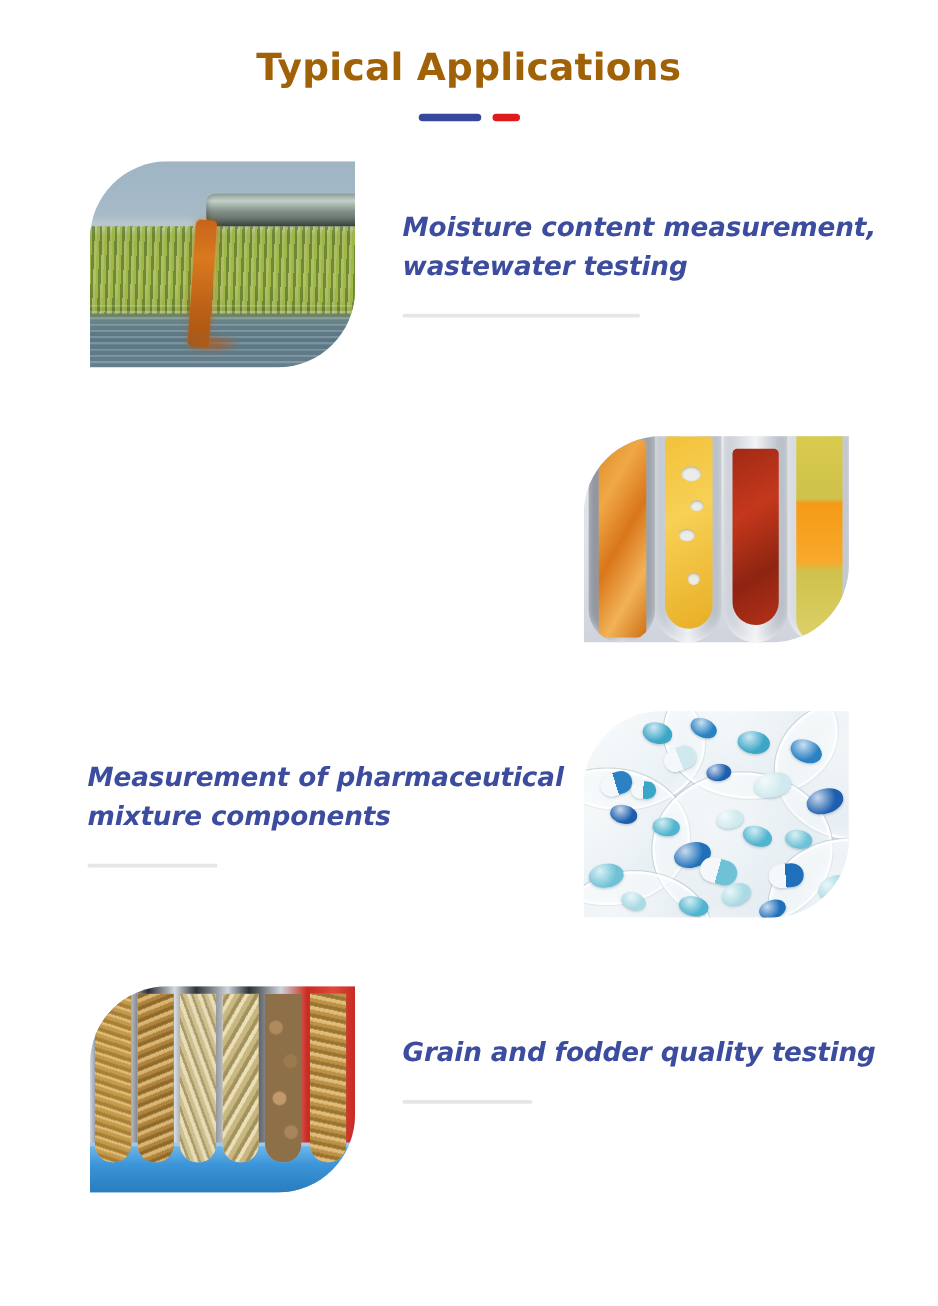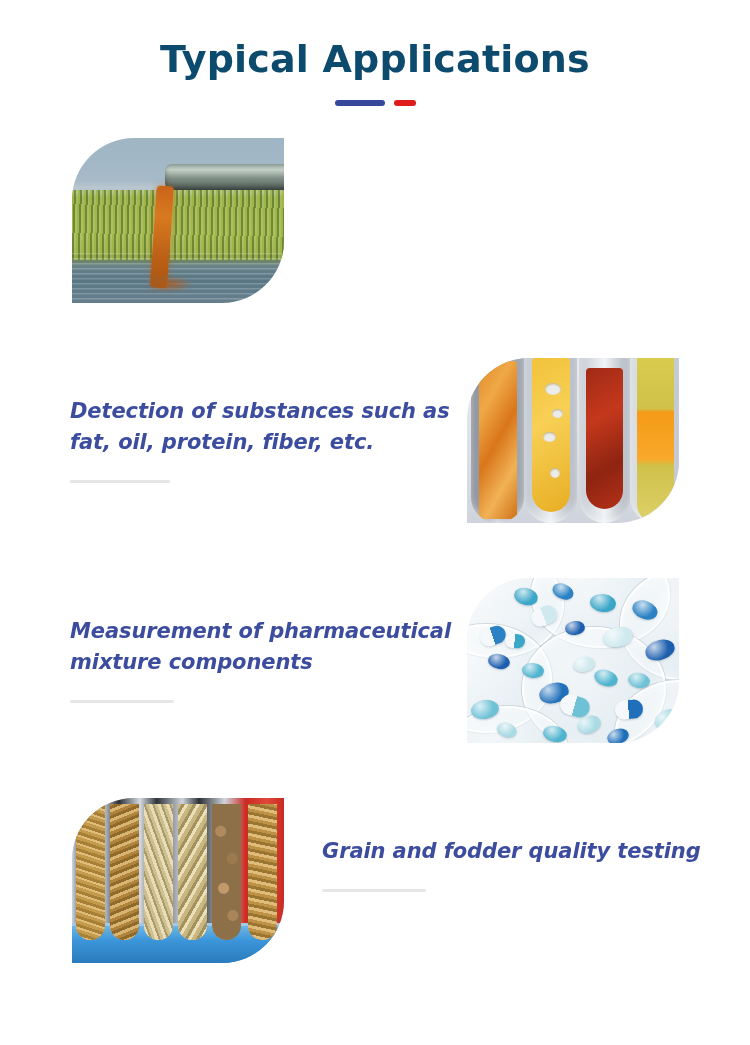--- a/index.html
+++ b/index.html
@@ -16,23 +16,23 @@
   }
 
   
   .header {
     width: 100%;
     padding-top: 38px;
     text-align: center;
   }
   .page-title {
     font-family: "DejaVu Sans", "Liberation Sans", sans-serif;
-    font-size: 38px;
+    font-size: 30px;
     font-weight: bold;
-    color: #0c4a6e;
+    color: #a16207;
     letter-spacing: 0.2px;
     line-height: 1.15;
     margin: 0;
   }
   .title-rules {
     margin-top: 18px;
     display: flex;
     justify-content: center;
     align-items: center;
     gap: 9px;
@@ -317,20 +317,24 @@
   <div class="row row-left">
     <div class="figure">
       <div class="photo photo-pipe">
         <div class="pipe-grass"></div>
         <div class="pipe-water-shimmer"></div>
         <div class="pipe-body"></div>
         <div class="pipe-flow"></div>
         <div class="pipe-splash"></div>
       </div>
     </div>
+    <div class="caption">
+      <p class="caption-text">Moisture content measurement, wastewater testing</p>
+      <div class="caption-rule w-long"></div>
+    </div>
   </div>
 
   <div class="row row-right">
     <div class="figure">
       <div class="photo photo-tubes">
         <div class="tube tube-1">
             <div class="fill"></div>
           </div>
         <div class="tube tube-2">
           <div class="fill">
@@ -340,24 +344,20 @@
               <span class="hole h4"></span>
           </div>
         </div>
         <div class="tube tube-3">
             <div class="fill"></div>
           </div>
         <div class="tube tube-4">
             <div class="fill"></div>
           </div>
       </div>
-    </div>
-    <div class="caption">
-      <p class="caption-text">Detection of substances such as fat, oil, protein, fiber, etc.</p>
-      <div class="caption-rule w-short"></div>
     </div>
   </div>
 
   <div class="row row-right">
     <div class="figure">
       <div class="photo photo-pills">
         <div class="dish d1"></div>
         <div class="dish d2"></div>
         <div class="dish d3"></div>
         <div class="dish d4"></div>

